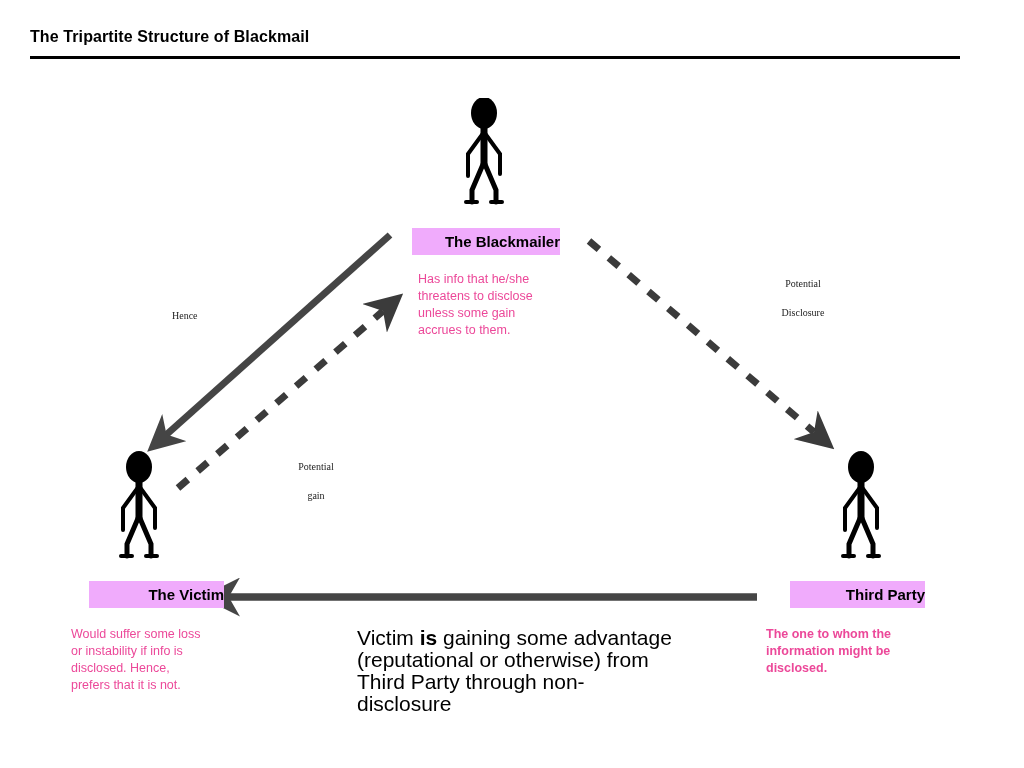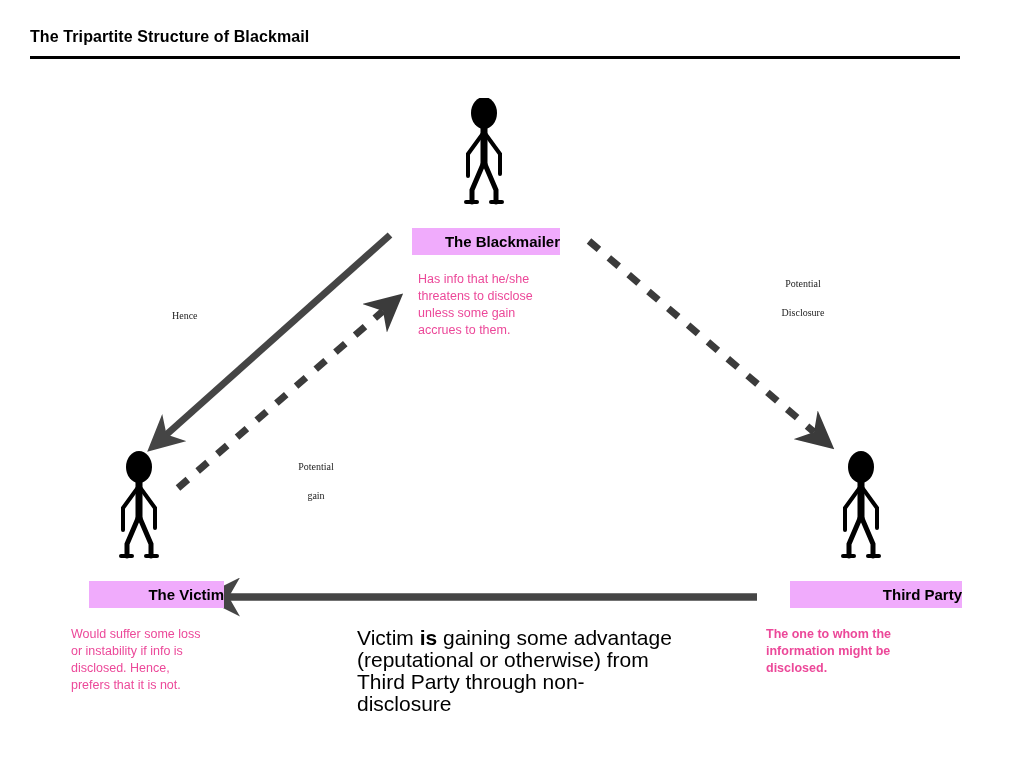--- a/index.html
+++ b/index.html
@@ -150,21 +150,21 @@
   <path d="M11,104 L22,104" stroke="#000" stroke-width="4" stroke-linecap="round"></path>
   <path d="M36,104 L47,104" stroke="#000" stroke-width="4" stroke-linecap="round"></path>
 </svg>
 
 <div class="node-chip" style="left:412px; top:228px; width:148px;">The Blackmailer</div>
 <div class="node-desc" style="left:418px; top:271px; width:128px;">Has info that he/she threatens to disclose unless some gain accrues to them.</div>
 
 <div class="node-chip" style="left:65px; top:581px; width:135px;margin-left:24px;">The Victim</div>
 <div class="node-desc" style="left:71px; top:626px; width:133px;">Would suffer some loss or instability if info is disclosed. Hence, prefers that it is not.</div>
 
-<div class="node-chip" style="left:790px; top:581px; width:135px;padding-left:37px;">Third Party</div>
+<div class="node-chip" style="left:790px; top:581px; width:135px;">Third Party</div>
 <div class="node-desc" style="left:766px; top:626px; width:140px;font-weight:bold;">The one to whom the information might be disclosed.</div>
 
 <div class="edge-label" style="left:172px; top:301px;">Hence</div>
 
 <div class="edge-label" style="left:278px; top:452px; text-align:center; width:76px;">Potential
 gain</div>
 
 <div class="edge-label" style="left:760px; top:269px; text-align:center; width:86px;">Potential
 Disclosure</div>
 

